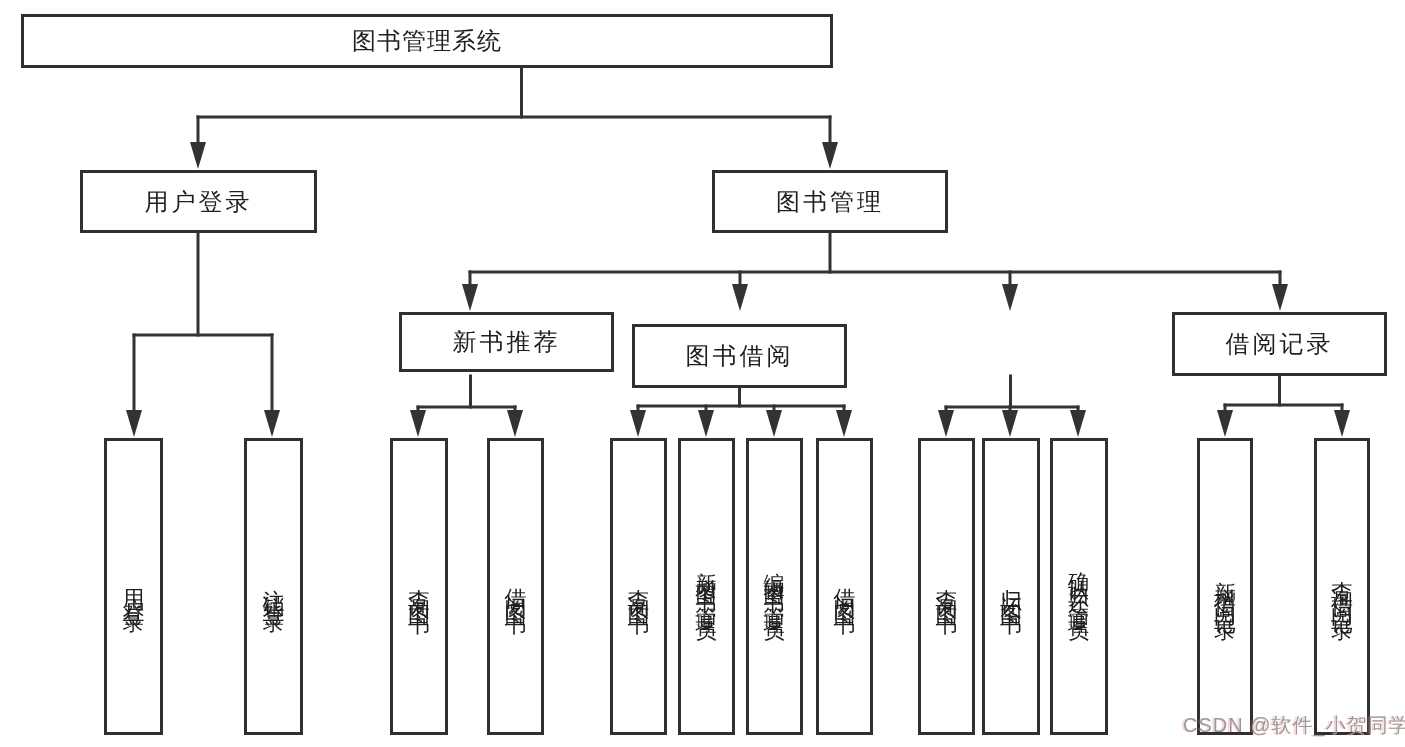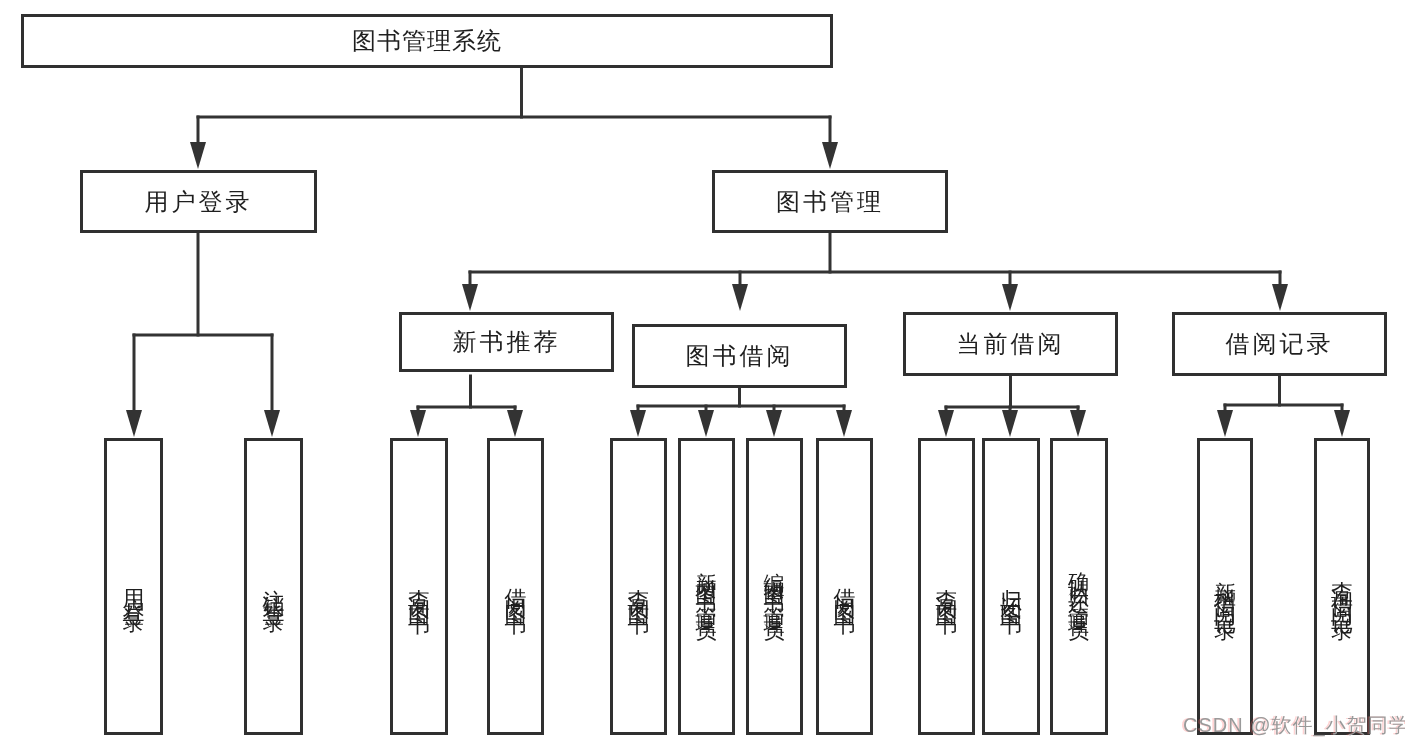--- a/index.html
+++ b/index.html
@@ -139,21 +139,20 @@
     </g>
   </svg>
 
   <div class="node root" style="left:21px; top:14px; width:812px; height:54px;">图书管理系统</div>
 
   <div class="node branch" style="left:80px; top:170px; width:237px; height:63px;">用户登录</div>
   <div class="node branch" style="left:712px; top:170px; width:236px; height:63px;">图书管理</div>
 
   <div class="node branch" style="left:363px; top:312px; width:215px; height:60px;margin-left:36px;">新书推荐</div>
   <div class="node branch" style="left:632px; top:312px; width:215px; height:64px;margin-top:12px;">图书借阅</div>
-  <div class="node branch" style="left:903px; top:312px; width:215px; height:64px;">当前借阅</div>
   <div class="node branch" style="left:1172px; top:312px; width:215px; height:64px;">借阅记录</div>
 
   <div class="node leaf" style="left:104px; top:438px; width:59px; height:297px;">用户登录</div>
   <div class="node leaf" style="left:244px; top:438px; width:59px; height:297px;">注销登录</div>
 
   <div class="node leaf" style="left:390px; top:438px; width:58px; height:297px;">查询图书</div>
   <div class="node leaf" style="left:487px; top:438px; width:57px; height:297px;">借阅图书</div>
 
   <div class="node leaf" style="left:610px; top:438px; width:57px; height:297px;">查询图书</div>
   <div class="node leaf long" style="left:678px; top:438px; width:57px; height:297px;">新增图书（管理员）</div>

